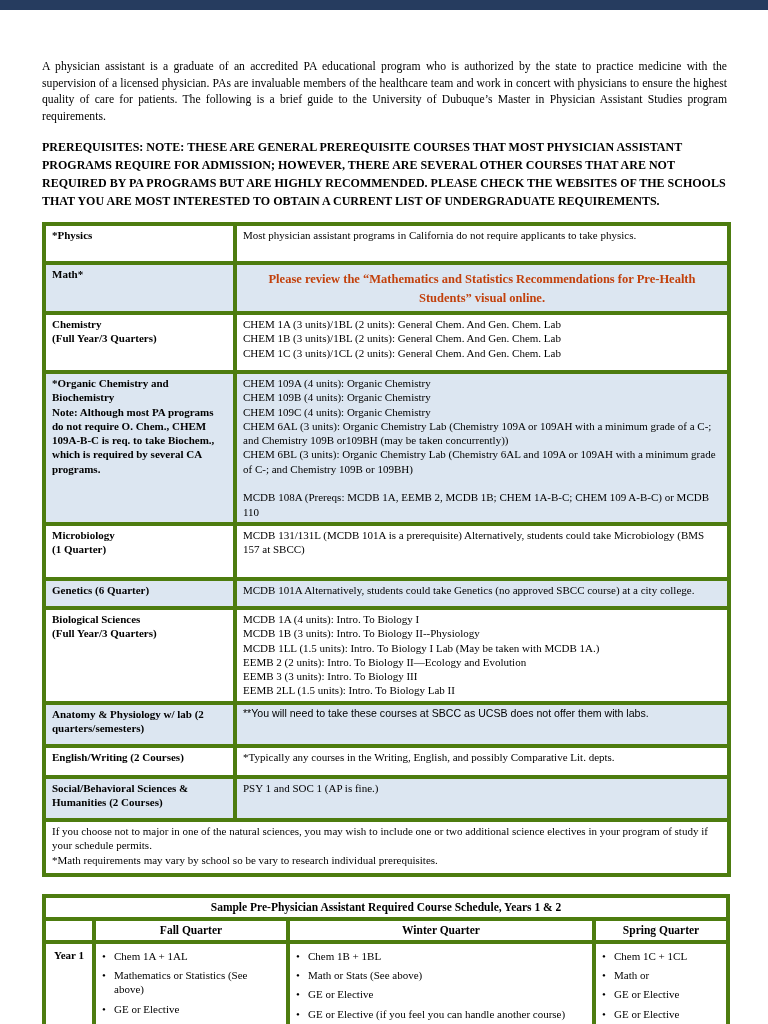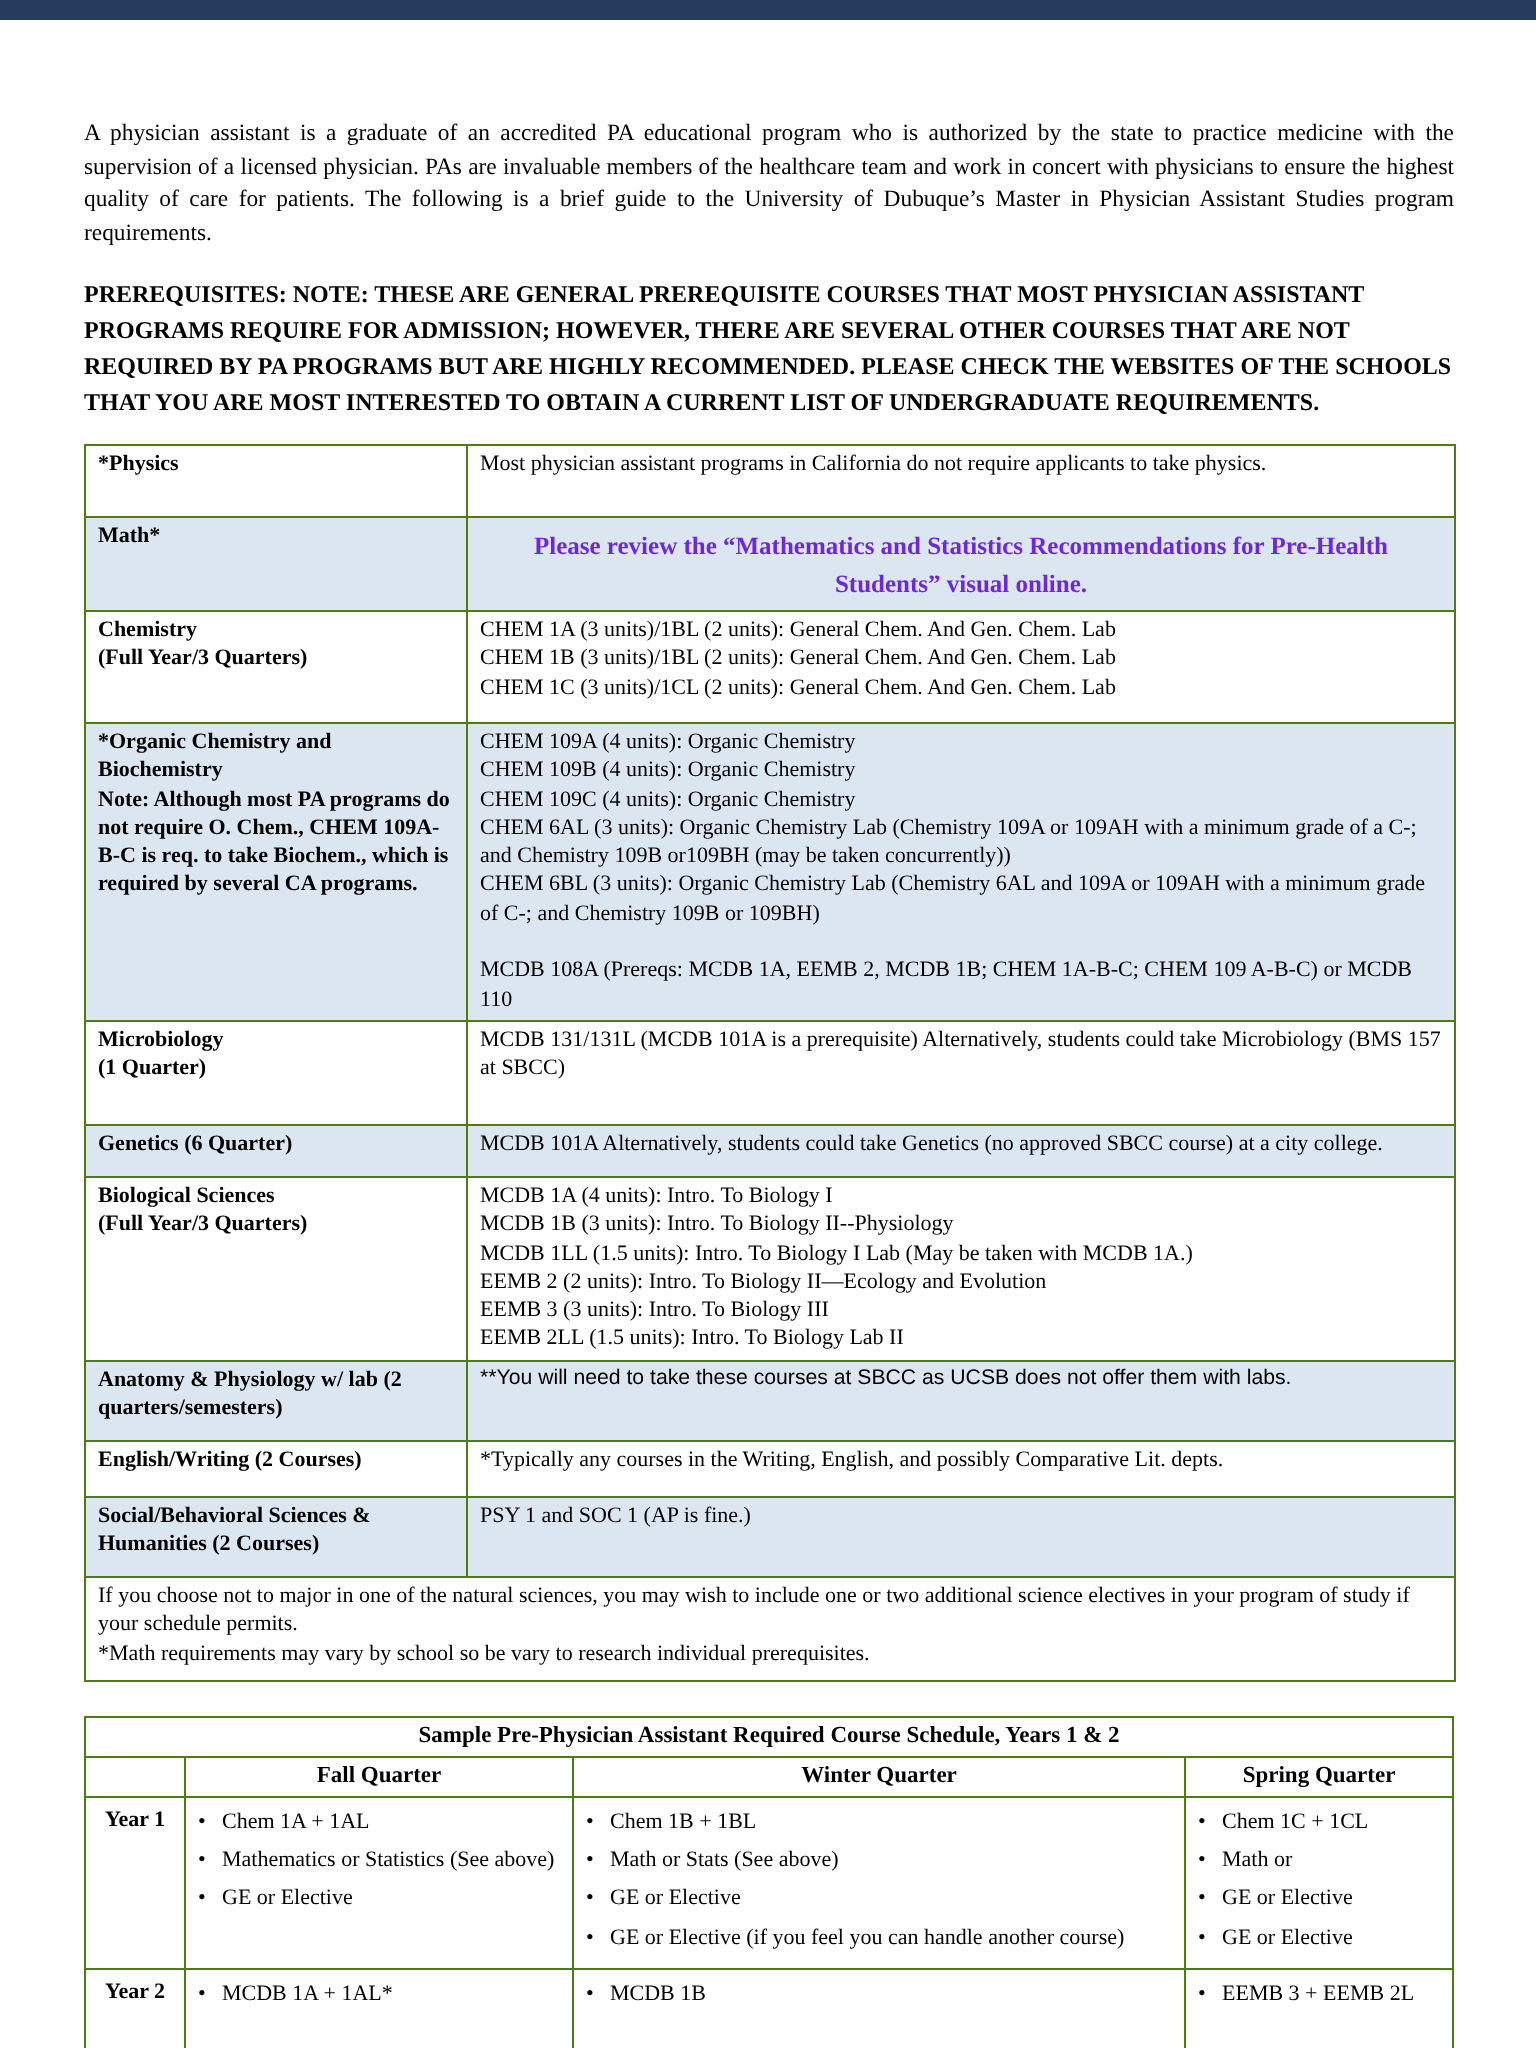--- a/index.html
+++ b/index.html
@@ -7,25 +7,25 @@
     width:768px;height:1024px;background:#ffffff;
     font-family:"Liberation Serif", serif;color:#000;
     -webkit-font-smoothing:antialiased;overflow:hidden;
   }
   .topbar{width:768px;height:10px;}
   .content{padding:36px 41px 0 42px;}
   .doc-title{font-size:13px;font-weight:bold;margin:0 0 0 0;letter-spacing:.2px;}
   .intro{font-size:11.7px;line-height:1.42;margin:13px 0 0 0;text-align:justify;}
   .prereq{font-size:12px;font-weight:bold;line-height:1.5;margin:13px 0 1px 0;text-align:left;}
   table{border-collapse:collapse;table-layout:fixed;}
-  td,th{border:1px solid #4d7c0f;vertical-align:top;padding:2px 6px 3px 6px;font-size:11px;line-height:1.3;}
+  td,th{border:4px solid #4d7c0f;vertical-align:top;padding:2px 6px 3px 6px;font-size:11px;line-height:1.3;}
   .prereq-table{width:685px;margin-top:12px;}
   .prereq-table td.subject{font-weight:bold;}
   .shaded{background:#dce6f1;}
-  .math-note{color:#6d28d9;font-weight:bold;text-align:center;font-size:12.5px;line-height:1.5;padding-top:5px;}
+  .math-note{color:#c2410c;font-weight:bold;text-align:center;font-size:12.5px;line-height:1.5;padding-top:5px;}
   .sans{font-family:"Liberation Sans", sans-serif;font-size:10.6px;}
   .footer-cell div{margin:0;}
   .schedule-table{width:684px;margin-top:17px;}
   .schedule-table .tbl-title{font-weight:bold;text-align:center;font-size:11.5px;padding:2px 16px;}
   .schedule-table th{font-weight:bold;text-align:center;font-size:11.5px;vertical-align:middle;padding:2px 4px;}
   .year-cell{font-weight:bold;text-align:center;padding-top:4px;}
   .course{display:flex;margin:3px 0 5px 0;}
   .course .bullet{flex:0 0 12px;}
   .course .ctext{flex:1;}
 </style>

